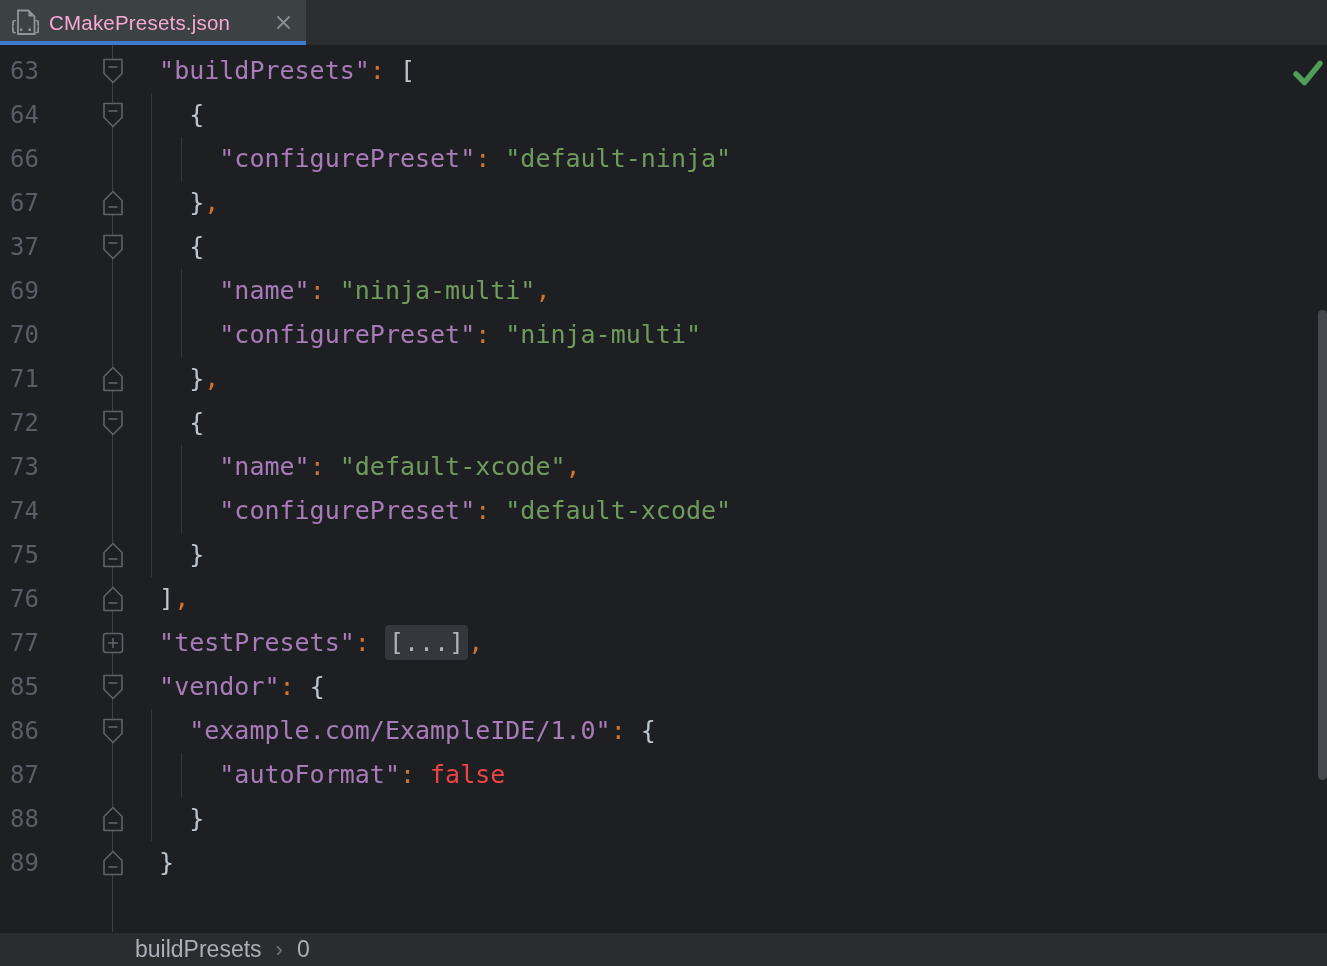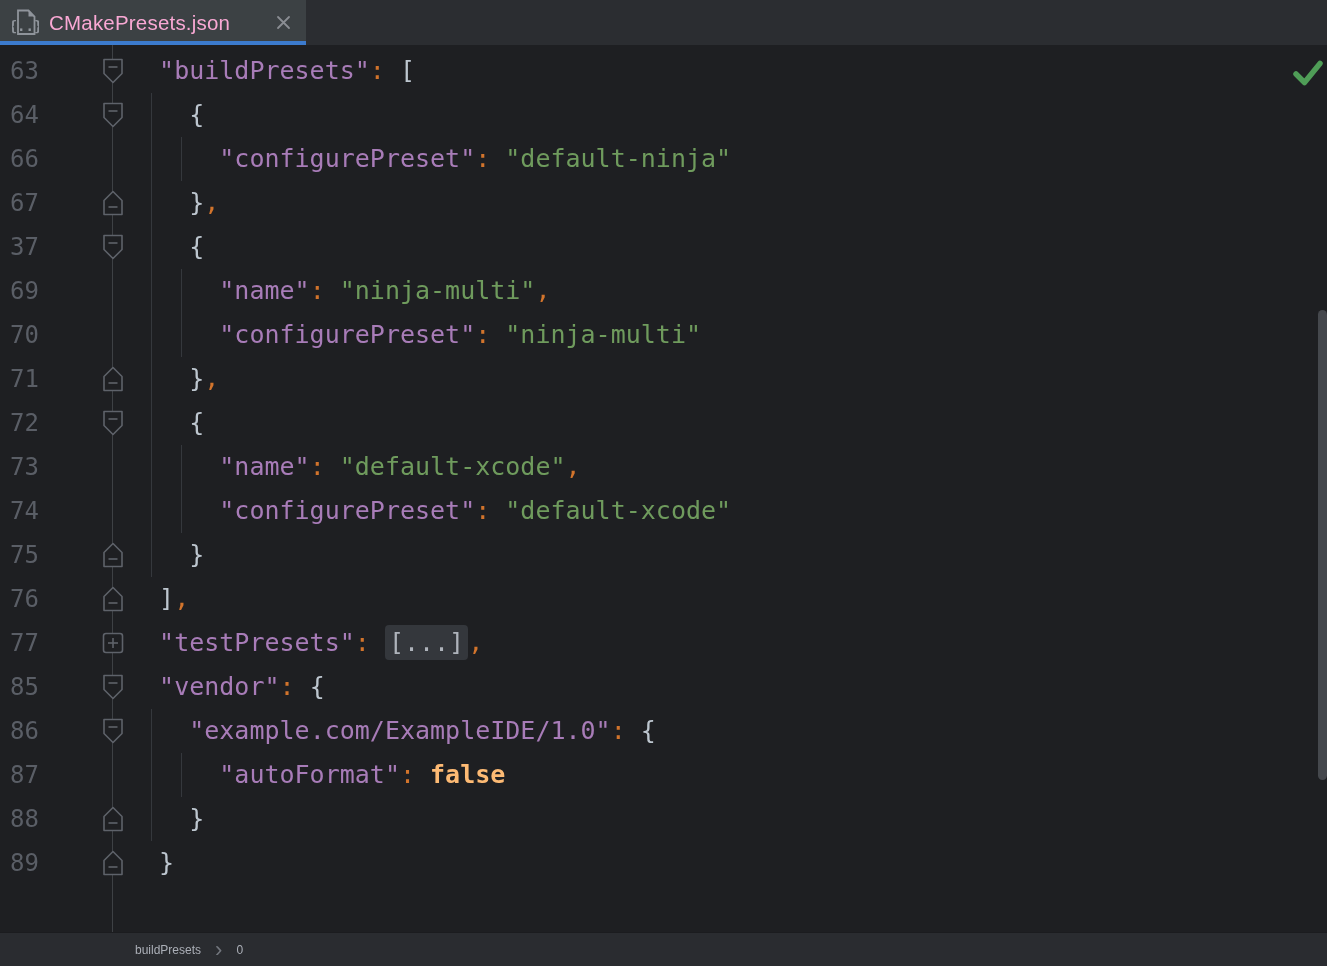--- a/index.html
+++ b/index.html
@@ -28,34 +28,34 @@
   .gicon.pent { top:9px; } .gicon.plus { top:11px; }
   .bulb { position:absolute; left:141px; top:3px; z-index:3; cursor:pointer; }
   .guide { position:absolute; top:0; height:44px; width:1px; background:#35383D; z-index:1; }
   .code { position:absolute; left:129px; top:0; line-height:44px; white-space:pre;
           font-family:"DejaVu Sans Mono", monospace; font-size:25px; z-index:2; }
   .tk-w { color:#BCBEC4; }
   .tk-k { color:#A87CB8; }          
   .tk-s { color:#6F9B5D; }          
   .tk-p { color:#D2742C; }          
   .tk-b { color:#BDC6CF; }          
-  .tk-f { color:#fdba74;font-weight:bold; }          
+  .tk-f { color:#ef4444; }          
   .tk-d { color:#AEB3BB; background:#34373C; border-radius:4px; padding:3px 4px; } 
   .caret { display:inline-block; width:2.5px; height:28px; background:#CDD0D4;
            vertical-align:middle; margin-left:1px; transform:translateY(-2px); }
 
   .inspect-widget { position:absolute; left:1292px; top:13px; z-index:4; cursor:pointer; }
   .scroll-thumb { position:absolute; left:1318px; top:265px; width:9px; height:470px;
                   background:#45484D; border-radius:5px; z-index:5; cursor:pointer; }
 
   
   .breadcrumbs { position:absolute; left:0; right:0; bottom:0; height:34px; background:#2A2C30;
                  border-top:1px solid #1B1C1F; display:flex; align-items:center;
                  padding-left:135px; gap:14px; }
-  .crumb { color:#ABAFB7; font-size:12px; cursor:pointer; }
+  .crumb { color:#ABAFB7; font-size:23px; cursor:pointer; }
   .crumb-sep { color:#72767D; font-size:22px; line-height:20px; }
 </style>
 </head>
 <body>
 
 <div class="tabbar">
   <div class="tab">
     <svg width="27" height="27" viewBox="0 0 27 27">
       <path d="M6 1.5 H16.5 L22.5 7.5 V25 H6 Z" fill="none" stroke="#8F949B" stroke-width="1.8"></path>
       <path d="M16.5 1.5 V7.5 H22.5 Z" fill="#8F949B"></path>

